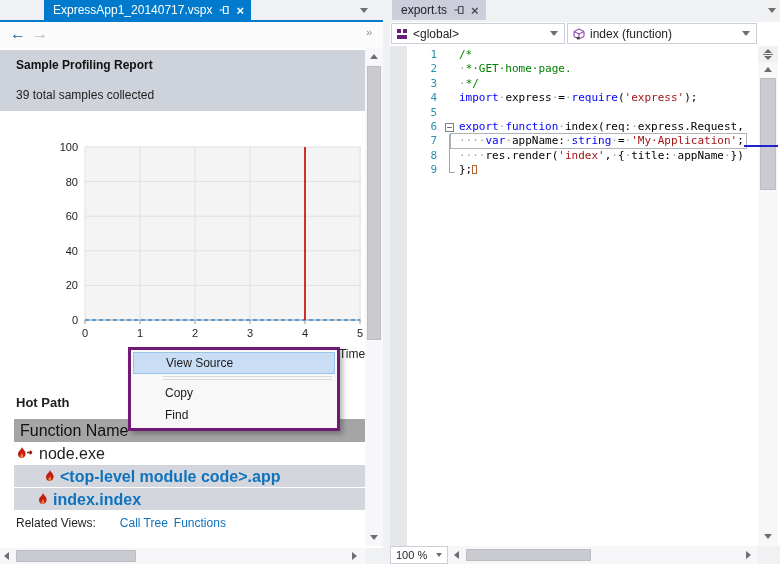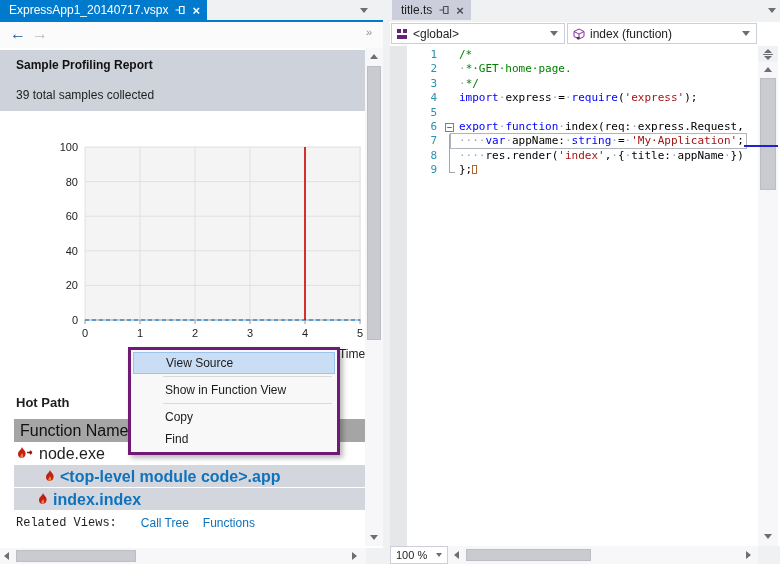--- a/index.html
+++ b/index.html
@@ -6,21 +6,21 @@
   html,body { background:#e8e9eb; }
   .window {
     position:relative; width:780px; height:564px; overflow:hidden;
     background:#ffffff; font-family:"Liberation Sans", sans-serif;
     font-size:12px; color:#1e1e1e; -webkit-font-smoothing:antialiased;
   }
   .abs { position:absolute; }
 
   
   .tabstrip { background:#f0f1f3; }
-  .doc-tab { display:inline-flex; align-items:center; height:20px; padding:0 7px 0 9px; gap:7px; cursor:default; }
+  .doc-tab { display:inline-flex; align-items:center; height:20px; padding:0 7px 0 9px; gap:7px; cursor:default;margin-left:44px; }
   .doc-tab.active { background:#007acc; color:#ffffff; }
   .doc-tab.inactive { background:#cccedb; color:#1e1e1e; }
   .tab-close { font-size:13px; line-height:13px; font-weight:bold; }
   .pin-svg { display:block; }
   .tri { width:0; height:0; display:inline-block; }
   .tri-down { border-left:4px solid transparent; border-right:4px solid transparent; border-top:5px solid #6d6e71; }
   .tri-up    { border-left:4px solid transparent; border-right:4px solid transparent; border-bottom:5px solid #6d6e71; }
   .tri-left  { border-top:4px solid transparent; border-bottom:4px solid transparent; border-right:5px solid #6d6e71; }
   .tri-right { border-top:4px solid transparent; border-bottom:4px solid transparent; border-left:5px solid #6d6e71; }
 
@@ -33,21 +33,21 @@
   #lp-report-header { background:#cdd2db; }
   #lp-report-title { font-size:12px; font-weight:bold; color:#121212; }
   #lp-report-sub { font-size:12px; color:#1e1e1e; }
   #lp-hotpath-title { font-size:13px; font-weight:bold; }
   .hp-table { font-size:16px; }
   .hp-header { background:#a5a5a5; color:#111; line-height:23px; padding-left:6px; }
   .hp-row { position:relative; height:23px; line-height:23px; border-bottom:1px solid #fff; display:flex; align-items:center; }
   .hp-row.sel { background:#d3d6dd; }
   .hp-label { margin-left:5px; }
   .hp-label.link { color:#0e72bd; font-weight:bold; }
-  .rv-label { color:#1e1e1e;font-family:Liberation Mono, monospace; }
+  .rv-label { color:#1e1e1e; }
   .rv-link { color:#0e72bd; }
 
   
   .sb { background:#f7f7f9; }
   .sb-thumb { background:#c9cbd1; border:1px solid #bcbec4; }
   .corner { background:#f0f1f3; }
 
   
   #lp-menu {
     background:#f8f8f8; border:3px solid #701a75;
@@ -179,52 +179,51 @@
               <path d="M5 0 C5.6 2.2 8.6 3.4 8.6 6.6 C8.6 9.2 7 11 4.8 11 C2.6 11 1 9.4 1 6.9 C1 4.2 4.2 3 5 0 Z" fill="#c21f12"></path>
               <path d="M4.8 11 C3.6 11 3 10 3.4 8.8 C3.8 7.8 4.8 7.4 4.8 6 C5.8 7 6.4 8 6.2 9.2 C6 10.3 5.6 11 4.8 11 Z" fill="#e8843c"></path>
             </svg>
           </span>
           <span class="hp-label link">index.index</span>
         </div>
       </div>
   </div>
   <div class="abs" style="left:16px;top:516px;display:flex;align-items:center;">
     <span class="rv-label">Related Views:</span>
-    <span id="rv-links" style="display:inline-flex;gap:14px;margin-left:24px;">
+    <span id="rv-links" style="display:inline-flex;gap:6px;margin-left:24px;">
         <span class="rv-link">Call Tree</span>
         <span class="rv-link">Functions</span>
       </span>
   </div>
 
   <div class="abs sb" style="left:365px;top:48px;width:18px;height:498px;">
     <span class="abs tri tri-up" style="left:5px;top:6px;"></span>
     <div class="abs sb-thumb" style="left:2px;top:18px;width:14px;height:274px;"></div>
     <span class="abs tri tri-down" style="left:5px;top:487px;"></span>
   </div>
   <div class="abs sb" style="left:0;top:548px;width:366px;height:16px;">
     <span class="abs tri tri-left" style="left:4px;top:4px;"></span>
     <div class="abs sb-thumb" style="left:16px;top:2px;width:120px;height:12px;"></div>
     <span class="abs tri tri-right" style="left:352px;top:4px;"></span>
   </div>
   <div class="abs corner" style="left:366px;top:548px;width:17px;height:16px;"></div>
 
   <div class="abs" id="lp-menu" style="left:128px;top:347px;width:212px;">
       <div class="menu-item hl">View Source</div>
       <div class="menu-sep"></div>
-      <div class="menu-item">Show in Function View</div>
       <div class="menu-sep"></div>
       <div class="menu-item">Copy</div>
       <div class="menu-item">Find</div>
     </div>
 
   <div class="abs" style="left:383px;top:0;width:7px;height:564px;background:#f0f1f3;"></div>
 
   <div class="abs tabstrip" id="rp-tabstrip" style="left:390px;top:0;width:390px;height:22px;">
     <div class="doc-tab inactive" style="margin-left:2px;">
-      <span>title.ts</span>
+      <span>export.ts</span>
       <svg class="pin-svg" width="10" height="10" viewBox="0 0 10 10" style="color:#4d4e53;">
         <path d="M0.5 5 H4 M4.5 1.5 V8.5 M4.5 1.5 H9 V8.5 H4.5" stroke="currentColor" stroke-width="1.2" fill="none"></path>
       </svg>
       <span class="tab-close" style="color:#4d4e53;">×</span>
     </div>
     <span class="abs tri tri-down" style="left:378px;top:8px;"></span>
   </div>
 
   <div class="abs" id="rp-navbar" style="left:390px;top:22px;width:390px;height:24px;">
     <div class="navcombo" style="left:1px;top:1px;width:174px;">

